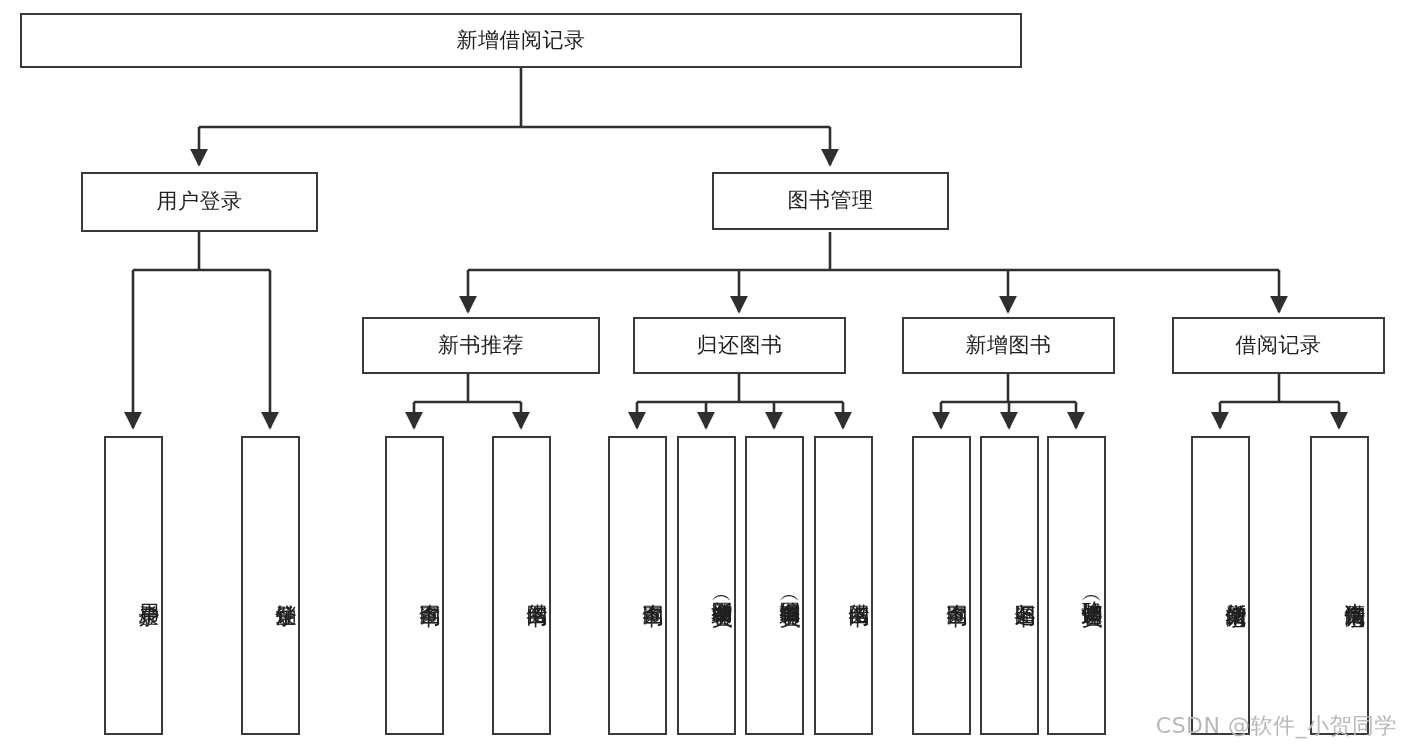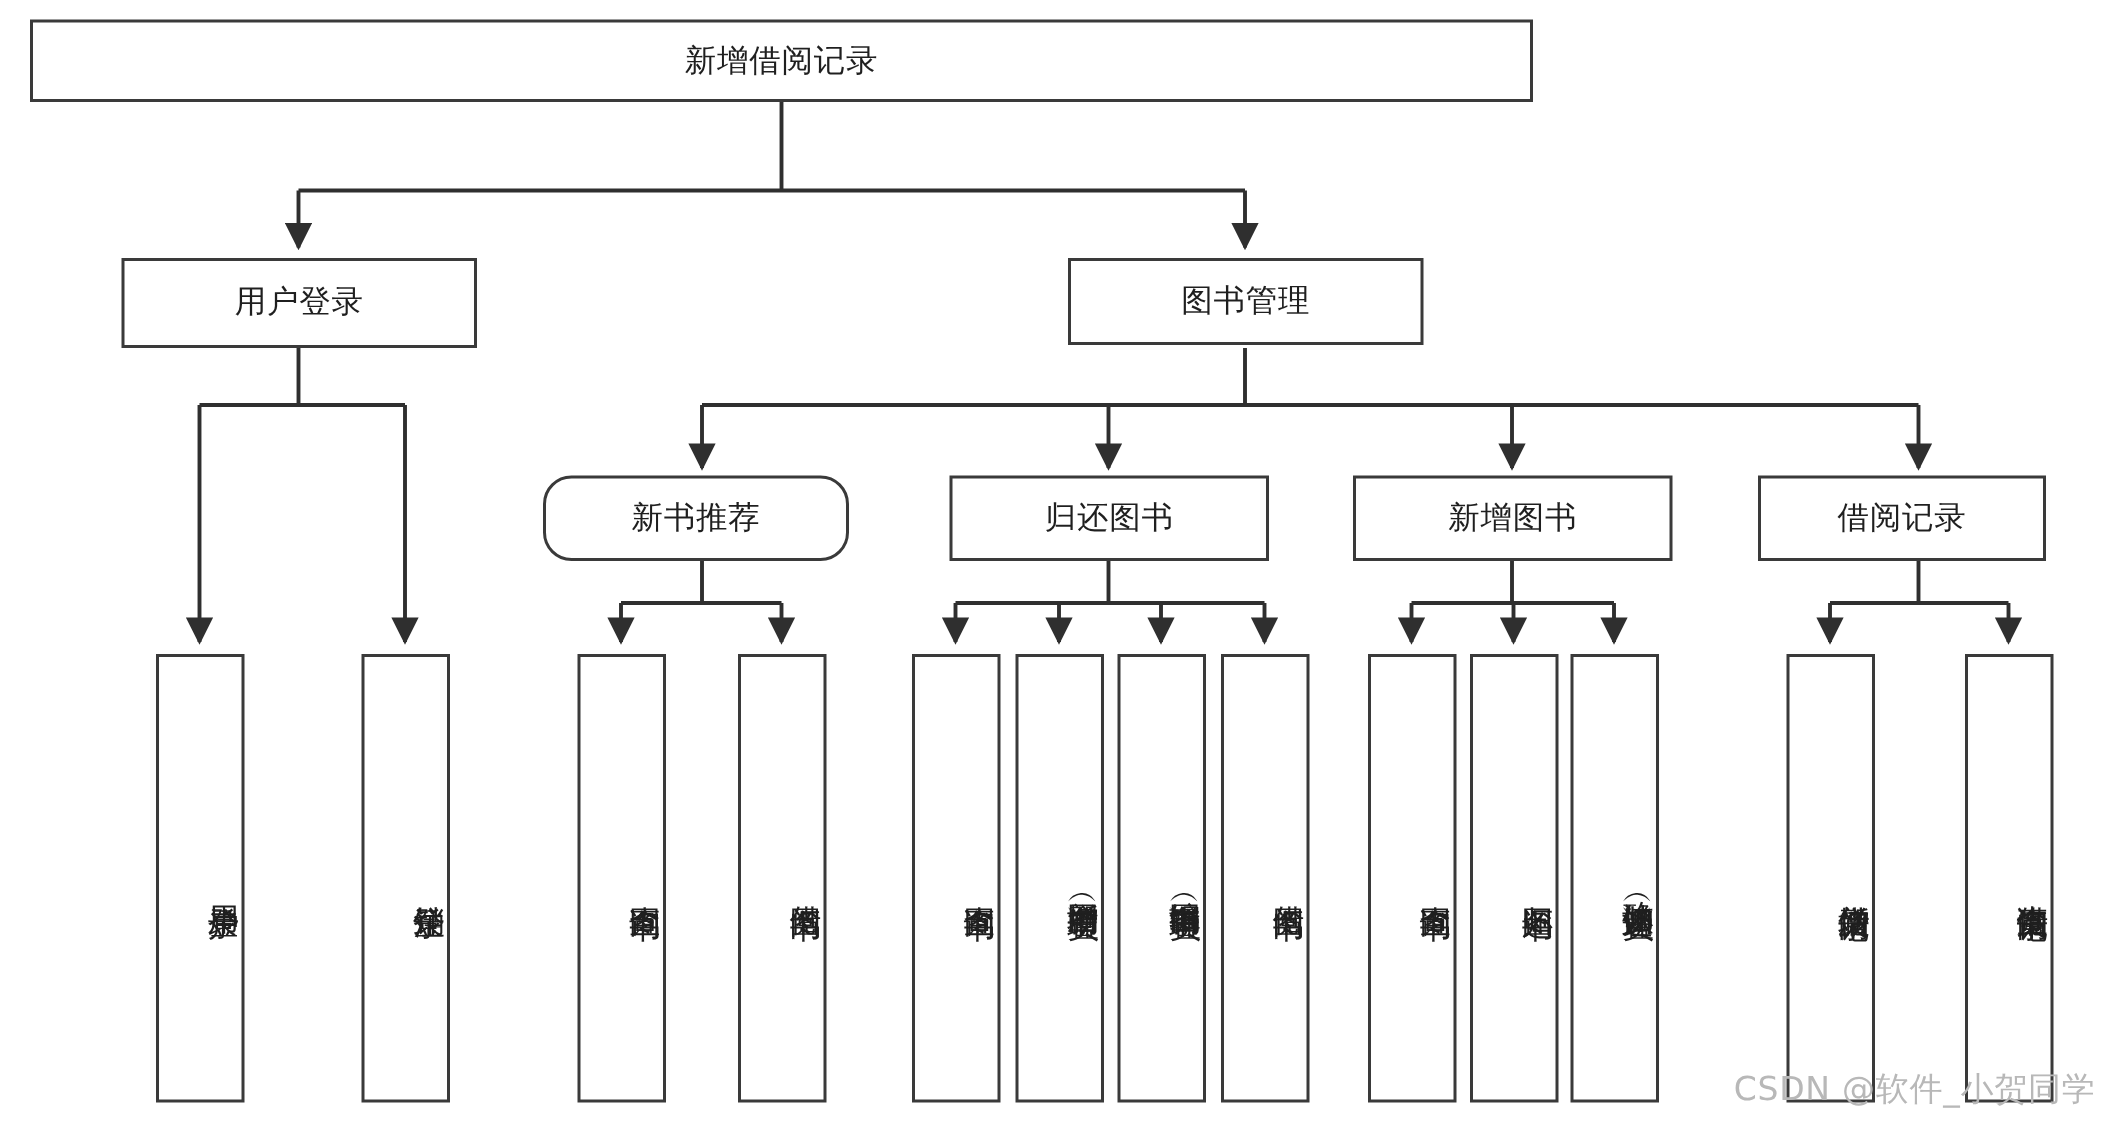--- a/index.html
+++ b/index.html
@@ -129,30 +129,30 @@
     <span>新增借阅记录</span>
   </div>
 
   <div class="node node-h" style="left:81px; top:172px; width:237px; height:60px;">
     <span>用户登录</span>
   </div>
   <div class="node node-h" style="left:712px; top:172px; width:237px; height:58px;">
     <span>图书管理</span>
   </div>
 
-  <div class="node node-h" style="left:362px; top:317px; width:204px; height:57px;border-radius:19px;">
+  <div class="node node-h" style="left:362px; top:317px; width:238px; height:57px;">
     <span>新书推荐</span>
   </div>
   <div class="node node-h" style="left:633px; top:317px; width:213px; height:57px;">
     <span>归还图书</span>
   </div>
   <div class="node node-h" style="left:902px; top:317px; width:213px; height:57px;">
     <span>新增图书</span>
   </div>
-  <div class="node node-h" style="left:1172px; top:317px; width:192px; height:57px;">
+  <div class="node node-h" style="left:1172px; top:317px; width:213px; height:57px;">
     <span>借阅记录</span>
   </div>
 
   <div class="node node-v" style="left:104px; top:436px; width:59px; height:299px;">
     <span class="vtext">用户登录</span>
   </div>
   <div class="node node-v" style="left:241px; top:436px; width:59px; height:299px;">
     <span class="vtext">注销登录</span>
   </div>
 

